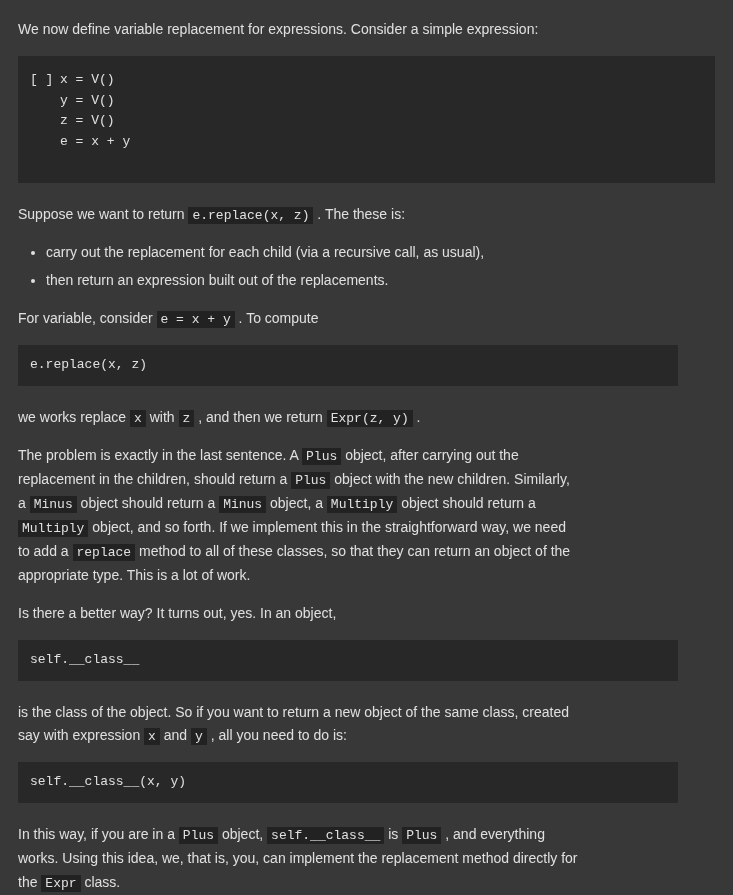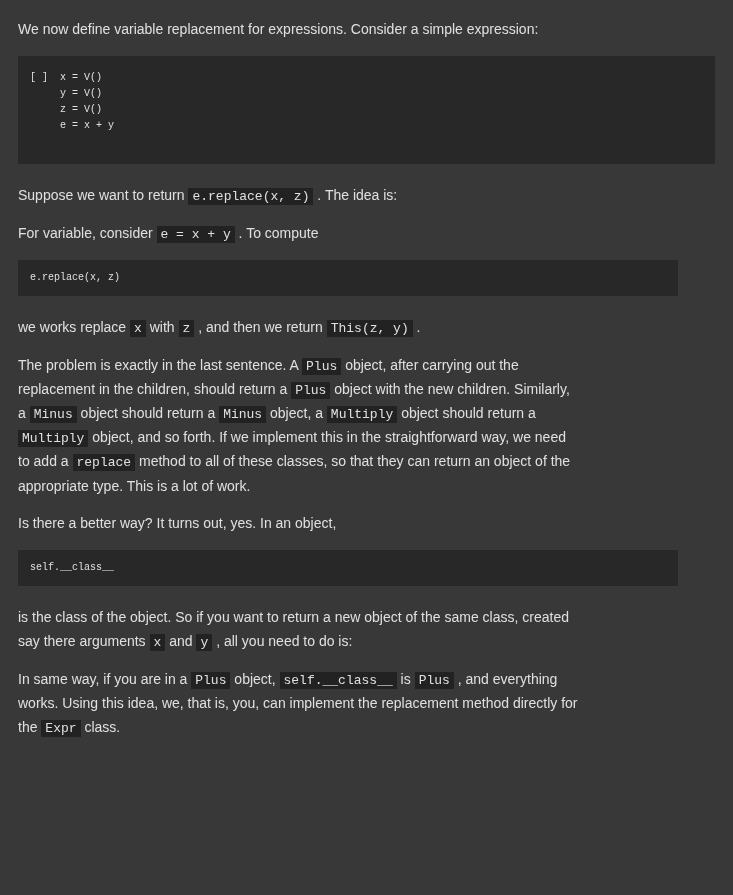--- a/index.html
+++ b/index.html
@@ -23,21 +23,21 @@
     margin: 0 0 14px 0;
     padding-left: 28px;
   }
   li {
     margin: 4px 0;
   }
   .codeblock {
     background: #282828;
     color: #e0e0e0;
     font-family: "Courier New", Courier, monospace;
-    font-size: 10px;
+    font-size: 13px;
     padding: 10px 12px;
     margin: 14px 10px 20px 0;
     white-space: pre;
     line-height: 1.6;
     box-sizing: border-box;
     width: 660px;
   }
   .codeblock.bigblock {
     width: 697px;
     padding: 14px 12px 30px 12px;
@@ -66,44 +66,49 @@
 <div class="page">
 
   <p>We now define variable replacement for expressions. Consider a simple expression:</p>
 
   <div class="codeblock bigblock"><span class="cell-prompt">[ ]</span><span class="cell-body">x = V()
 y = V()
 z = V()
 e = x + y</span></div>
 
   <p>
-    <span>Suppose we want to return </span><code class="inline">e.replace(x, z)</code><span> . The idea is:</span>
+    <span>Suppose we want to return </span><code class="inline">e.replace(x, z)</code><span> . The these is:</span>
   </p>
 
+  <ul>
+    <li>carry out the replacement for each child (via a recursive call, as usual),</li>
+    <li>then return an expression built out of the replacements.</li>
+  </ul>
 
   <p>
     <span>For variable, consider </span><code class="inline">e = x + y</code><span> . To compute</span>
   </p>
 
   <div class="codeblock">e.replace(x, z)</div>
 
   <p>
-    <span>we works replace </span><code class="inline">x</code><span> with </span><code class="inline">z</code><span> , and then we return </span><code class="inline">This(z, y)</code><span> .</span>
+    <span>we works replace </span><code class="inline">x</code><span> with </span><code class="inline">z</code><span> , and then we return </span><code class="inline">Expr(z, y)</code><span> .</span>
   </p>
 
   <p>
     <span>The problem is exactly in the last sentence. A </span><code class="inline">Plus</code><span> object, after carrying out the replacement in the children, should return a </span><code class="inline">Plus</code><span> object with the new children. Similarly, a </span><code class="inline">Minus</code><span> object should return a </span><code class="inline">Minus</code><span> object, a </span><code class="inline">Multiply</code><span> object should return a </span><code class="inline">Multiply</code><span> object, and so forth. If we implement this in the straightforward way, we need to add a </span><code class="inline">replace</code><span> method to all of these classes, so that they can return an object of the appropriate type. This is a lot of work.</span>
   </p>
 
   <p>Is there a better way? It turns out, yes. In an object,</p>
 
   <div class="codeblock">self.__class__</div>
 
   <p>
-    <span>is the class of the object. So if you want to return a new object of the same class, created say there arguments </span><code class="inline">x</code><span> and </span><code class="inline">y</code><span> , all you need to do is:</span>
+    <span>is the class of the object. So if you want to return a new object of the same class, created say with expression </span><code class="inline">x</code><span> and </span><code class="inline">y</code><span> , all you need to do is:</span>
   </p>
 
+  <div class="codeblock">self.__class__(x, y)</div>
 
   <p>
-    <span>In same way, if you are in a </span><code class="inline">Plus</code><span> object, </span><code class="inline">self.__class__</code><span> is </span><code class="inline">Plus</code><span> , and everything works. Using this idea, we, that is, you, can implement the replacement method directly for the </span><code class="inline">Expr</code><span> class.</span>
+    <span>In this way, if you are in a </span><code class="inline">Plus</code><span> object, </span><code class="inline">self.__class__</code><span> is </span><code class="inline">Plus</code><span> , and everything works. Using this idea, we, that is, you, can implement the replacement method directly for the </span><code class="inline">Expr</code><span> class.</span>
   </p>
 
 </div>
 
 </body></html>

